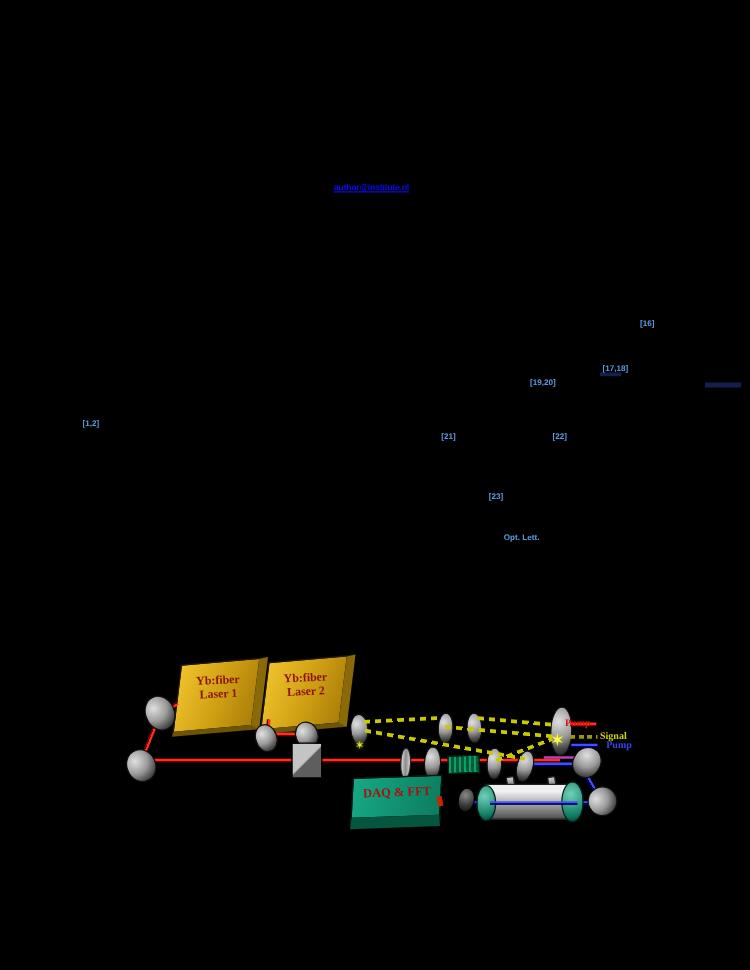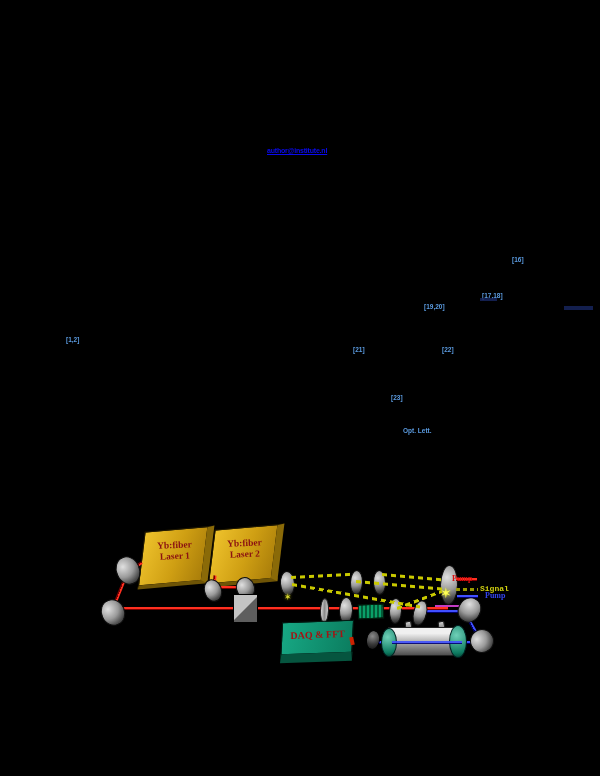--- a/index.html
+++ b/index.html
@@ -139,18 +139,18 @@
     <div class="abs detector" style="left:366px;top:630px;width:12px;height:18px;transform:rotate(10deg);"></div>
 
     <div class="abs daq-box" style="left:281px;top:621px;">
       <div class="daq-label">DAQ &amp; FFT</div>
     </div>
     <div class="abs red-tick" style="left:350px;top:637px;"></div>
 
     <div class="abs beam-red" style="left:456px;top:578px;width:21px;height:2.5px;"></div>
     <span class="abs legend-text" style="left:452px;top:575px;color:#dd1111;">Pump</span>
     <div class="abs beam-yellow-dark" style="left:456px;top:588px;width:22px;"></div>
-    <span class="abs legend-text" style="left:480px;top:585px;color:#cfcf10;font-family:Liberation Mono, monospace;">Signal</span>
+    <span class="abs legend-text" style="left:480px;top:585px;color:#cfcf10;">Signal</span>
     <div class="abs beam-blue" style="left:457px;top:595px;width:21px;height:2.5px;"></div>
     <span class="abs legend-text" style="left:485px;top:592px;color:#3344ee;">Pump</span>
 
   </div>
 </div>
 
 </body></html>

